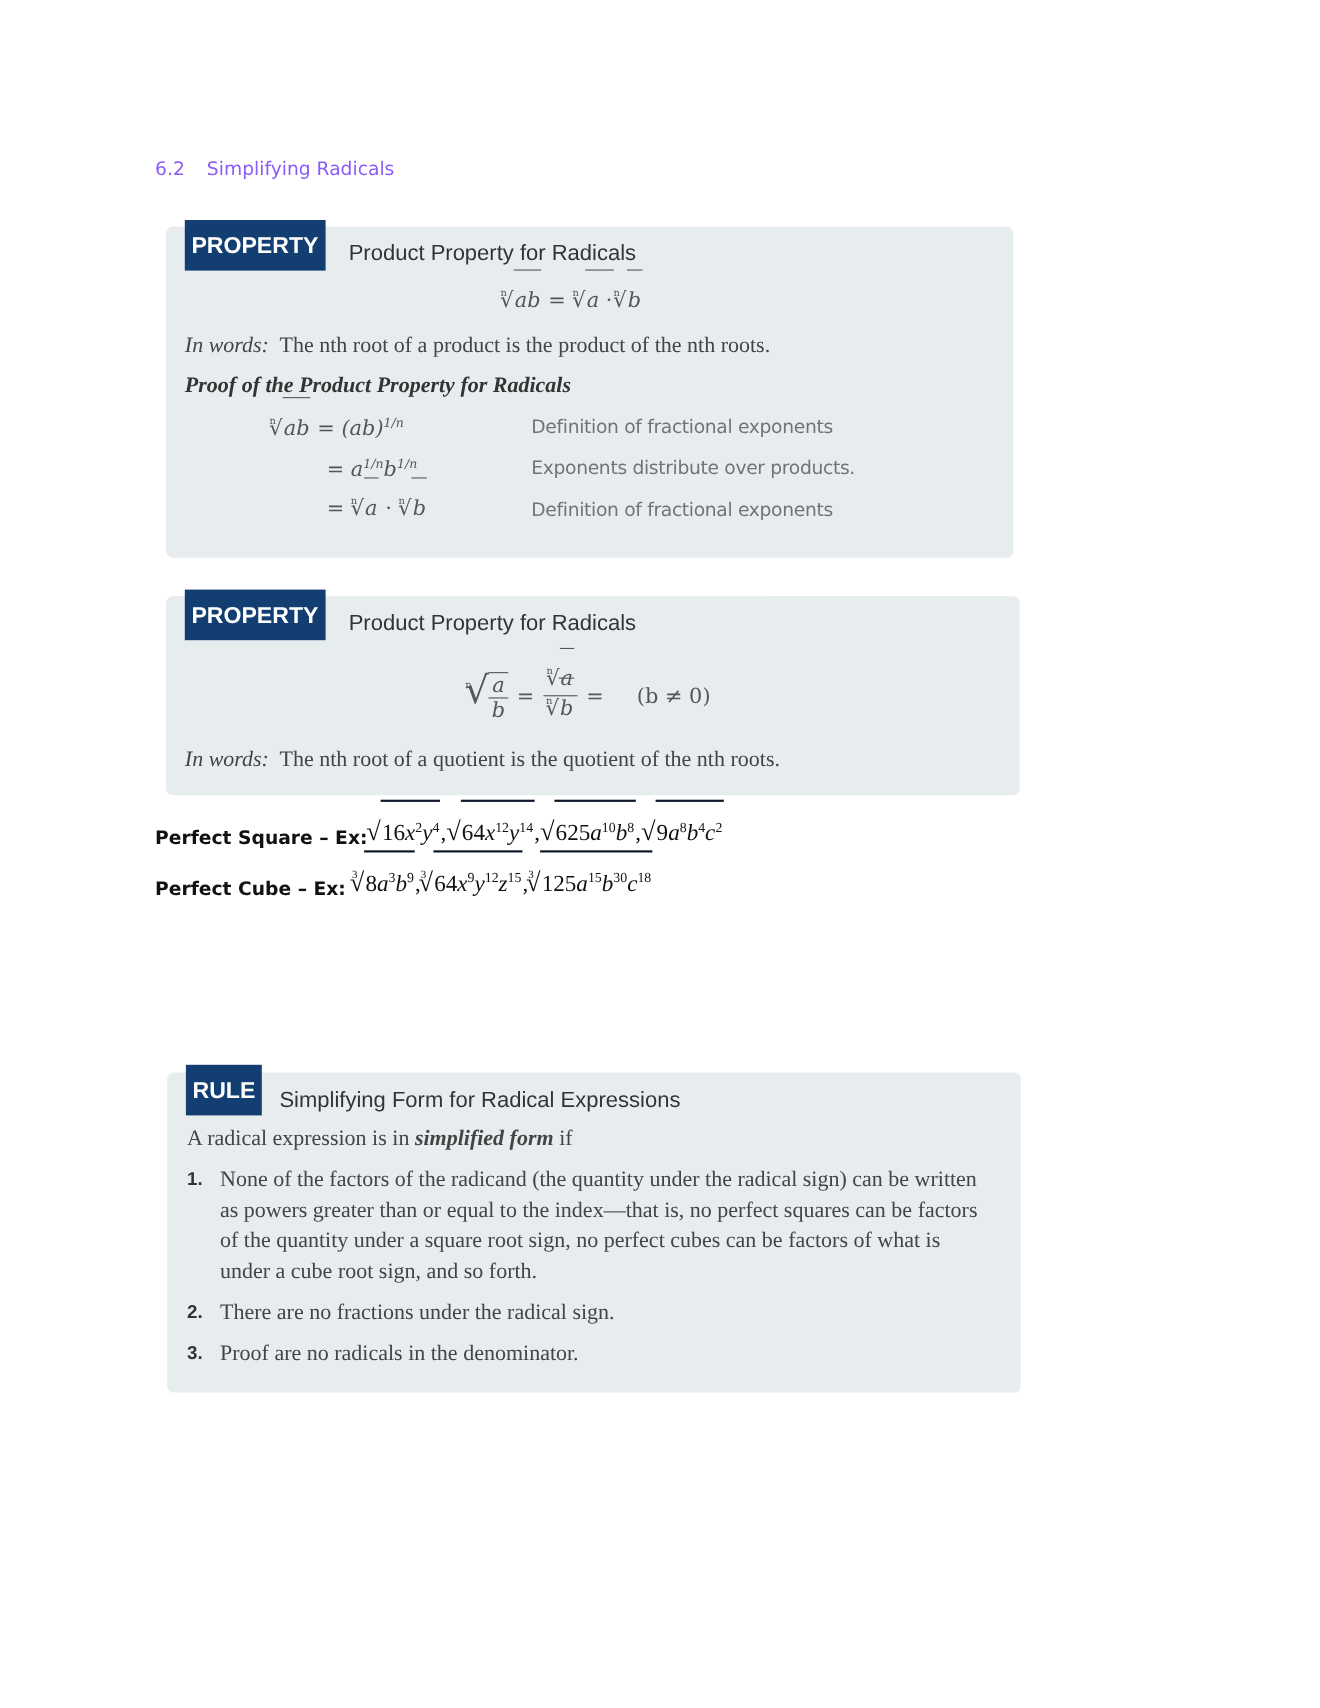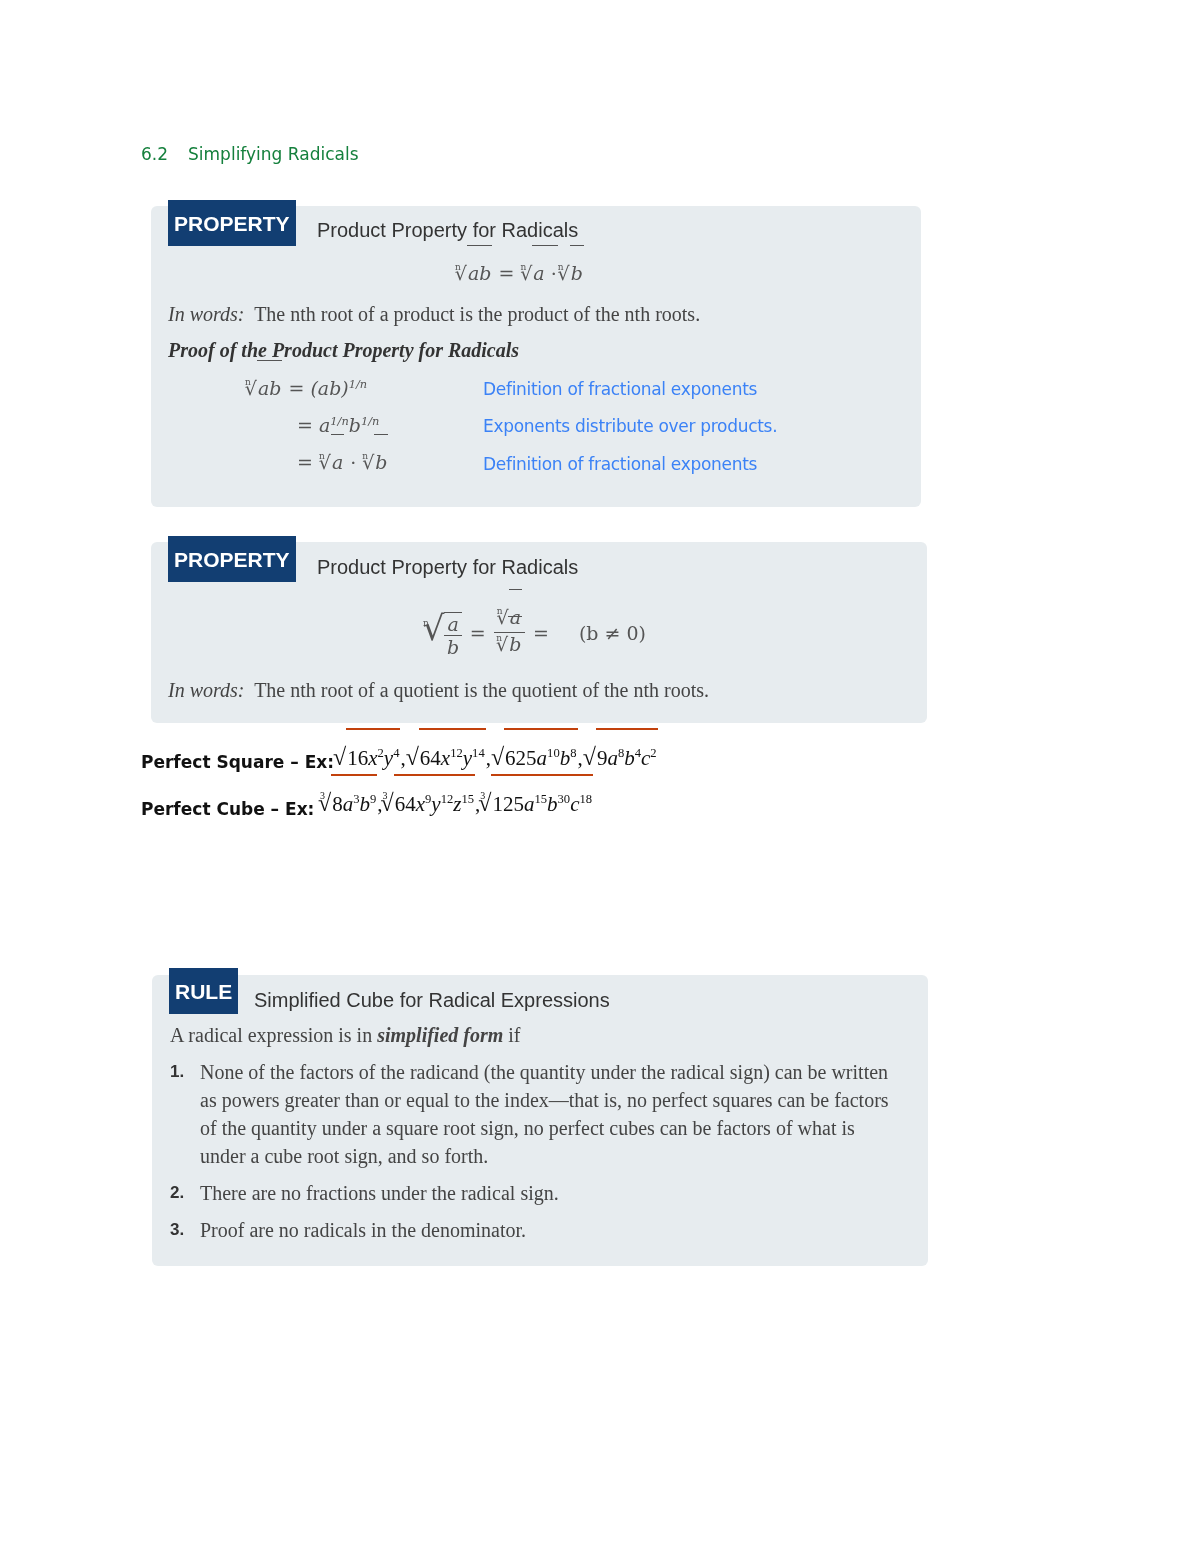--- a/index.html
+++ b/index.html
@@ -1,31 +1,31 @@
 <!DOCTYPE html>
 <html><head>
 <meta charset="utf-8">
 <style>
   html, body { margin: 0; padding: 0; background: #ffffff; }
   body { width: 1200px; height: 1553px; position: relative; overflow: hidden; color: #3a3a3a; }
-  .heading { position: absolute; left: 141px; top: 144px; font-family: "DejaVu Sans", sans-serif; font-size: 17px; color: #15803d; }
+  .heading { position: absolute; left: 141px; top: 144px; font-family: "DejaVu Sans", sans-serif; font-size: 17px; color: #8b5cf6; }
   .heading .num { margin-right: 20px; }
   .box { position: absolute; background: #e7ecef; border-radius: 6px; }
   .tag { position: absolute; background: #123e72; color: #fff; font-family: "Liberation Sans", sans-serif; font-weight: bold; font-size: 21px; padding: 0 6px; height: 46px; line-height: 48px; box-sizing: border-box; }
   .box-title { position: absolute; font-family: "Liberation Sans", sans-serif; font-size: 20px; color: #333; }
   .serif { font-family: "Liberation Serif", serif; font-size: 20px; color: #444; }
   .math { font-family: "DejaVu Serif", serif; font-style: italic; color: #555; font-size: 19px; }
   .it { font-style: italic; }
-  .note { font-family: "DejaVu Sans", sans-serif; font-size: 17px; color: #3b82f6; position: absolute; letter-spacing: -0.3px; }
+  .note { font-family: "DejaVu Sans", sans-serif; font-size: 17px; color: #737373; position: absolute; letter-spacing: -0.3px; }
   .rad { display: inline-block; position: relative; }
   .rad .idx { font-size: 9px; position: relative; top: -10px; margin-right: -6px; font-style: normal; }
   .rad .over { border-top: 1.5px solid #555; padding: 16px 1px; }
   .ex-label { position: absolute; font-family: "DejaVu Sans", sans-serif; font-weight: bold; font-size: 17px; color: #111; }
   .ex-math { position: absolute; font-family: "Liberation Serif", serif; font-size: 21px; color: #111; }
-  .ex-math .rad .over { border-top: 2px solid #c2410c; }
+  .ex-math .rad .over { border-top: 2px solid #0f172a; }
   .ex-math .rad .sym { font-size: 24px; font-weight: bold; }
   .ex-math .rad .idx { font-size: 10px; top: -12px; margin-right: -7px; }
   sup { font-size: 60%; }
   .rule-list { position: absolute; left: 170px; width: 730px; margin: 0; padding: 0; list-style: none; }
   .rule-list li { position: relative; padding-left: 30px; line-height: 28px; margin-bottom: 9px; }
   .rule-list li .n { position: absolute; left: 0; font-family: "Liberation Sans", sans-serif; font-weight: bold; font-size: 17px; color: #333; }
   .frac { display: inline-block; vertical-align: middle; text-align: center; }
   .frac .num, .frac .den { display: block; line-height: 22px; }
   .frac .num { border-bottom: 1.5px solid #555; padding: 0 3px; }
 </style>
@@ -91,21 +91,21 @@
   <span class="rad"><span class="sym">√</span><span class="over">16<i>x</i><sup>2</sup><i>y</i><sup>4</sup></span></span>,<span class="rad"><span class="sym">√</span><span class="over">64<i>x</i><sup>12</sup><i>y</i><sup>14</sup></span></span>,<span class="rad"><span class="sym">√</span><span class="over">625<i>a</i><sup>10</sup><i>b</i><sup>8</sup></span></span>,<span class="rad"><span class="sym">√</span><span class="over">9<i>a</i><sup>8</sup><i>b</i><sup>4</sup><i>c</i><sup>2</sup></span></span>
 </div>
 
 <div class="ex-label" style="left:141px; top:799px;">Perfect Cube – Ex:</div>
 <div class="ex-math" style="left:320px; top:790px;">
   <span class="rad"><span class="idx">3</span><span class="sym">√</span><span class="over">8<i>a</i><sup>3</sup><i>b</i><sup>9</sup></span></span>,<span class="rad"><span class="idx">3</span><span class="sym">√</span><span class="over">64<i>x</i><sup>9</sup><i>y</i><sup>12</sup><i>z</i><sup>15</sup></span></span>,<span class="rad"><span class="idx">3</span><span class="sym">√</span><span class="over">125<i>a</i><sup>15</sup><i>b</i><sup>30</sup><i>c</i><sup>18</sup></span></span>
 </div>
 
 <div class="box" style="left:152px; top:975px; width:776px; height:291px;"></div>
 <div class="tag" style="left:169px; top:968px;text-align:right;">RULE</div>
-<div class="box-title" style="left:254px; top:989px;">Simplified Cube for Radical Expressions</div>
+<div class="box-title" style="left:254px; top:989px;">Simplifying Form for Radical Expressions</div>
 
 <div class="serif" style="position:absolute; left:170px; top:1024px;">
   <span>A radical expression is in </span><span style="font-weight:bold; font-style:italic;">simplified form</span><span> if</span>
 </div>
 
 <ul class="rule-list serif" style="top:1058px;">
   <li><span class="n">1.</span><span>None of the factors of the radicand (the quantity under the radical sign) can be written as powers greater than or equal to the index—that is, no perfect squares can be factors of the quantity under a square root sign, no perfect cubes can be factors of what is under a cube root sign, and so forth.</span></li>
   <li><span class="n">2.</span><span>There are no fractions under the radical sign.</span></li>
   <li><span class="n">3.</span><span>Proof are no radicals in the denominator.</span></li>
 </ul>

